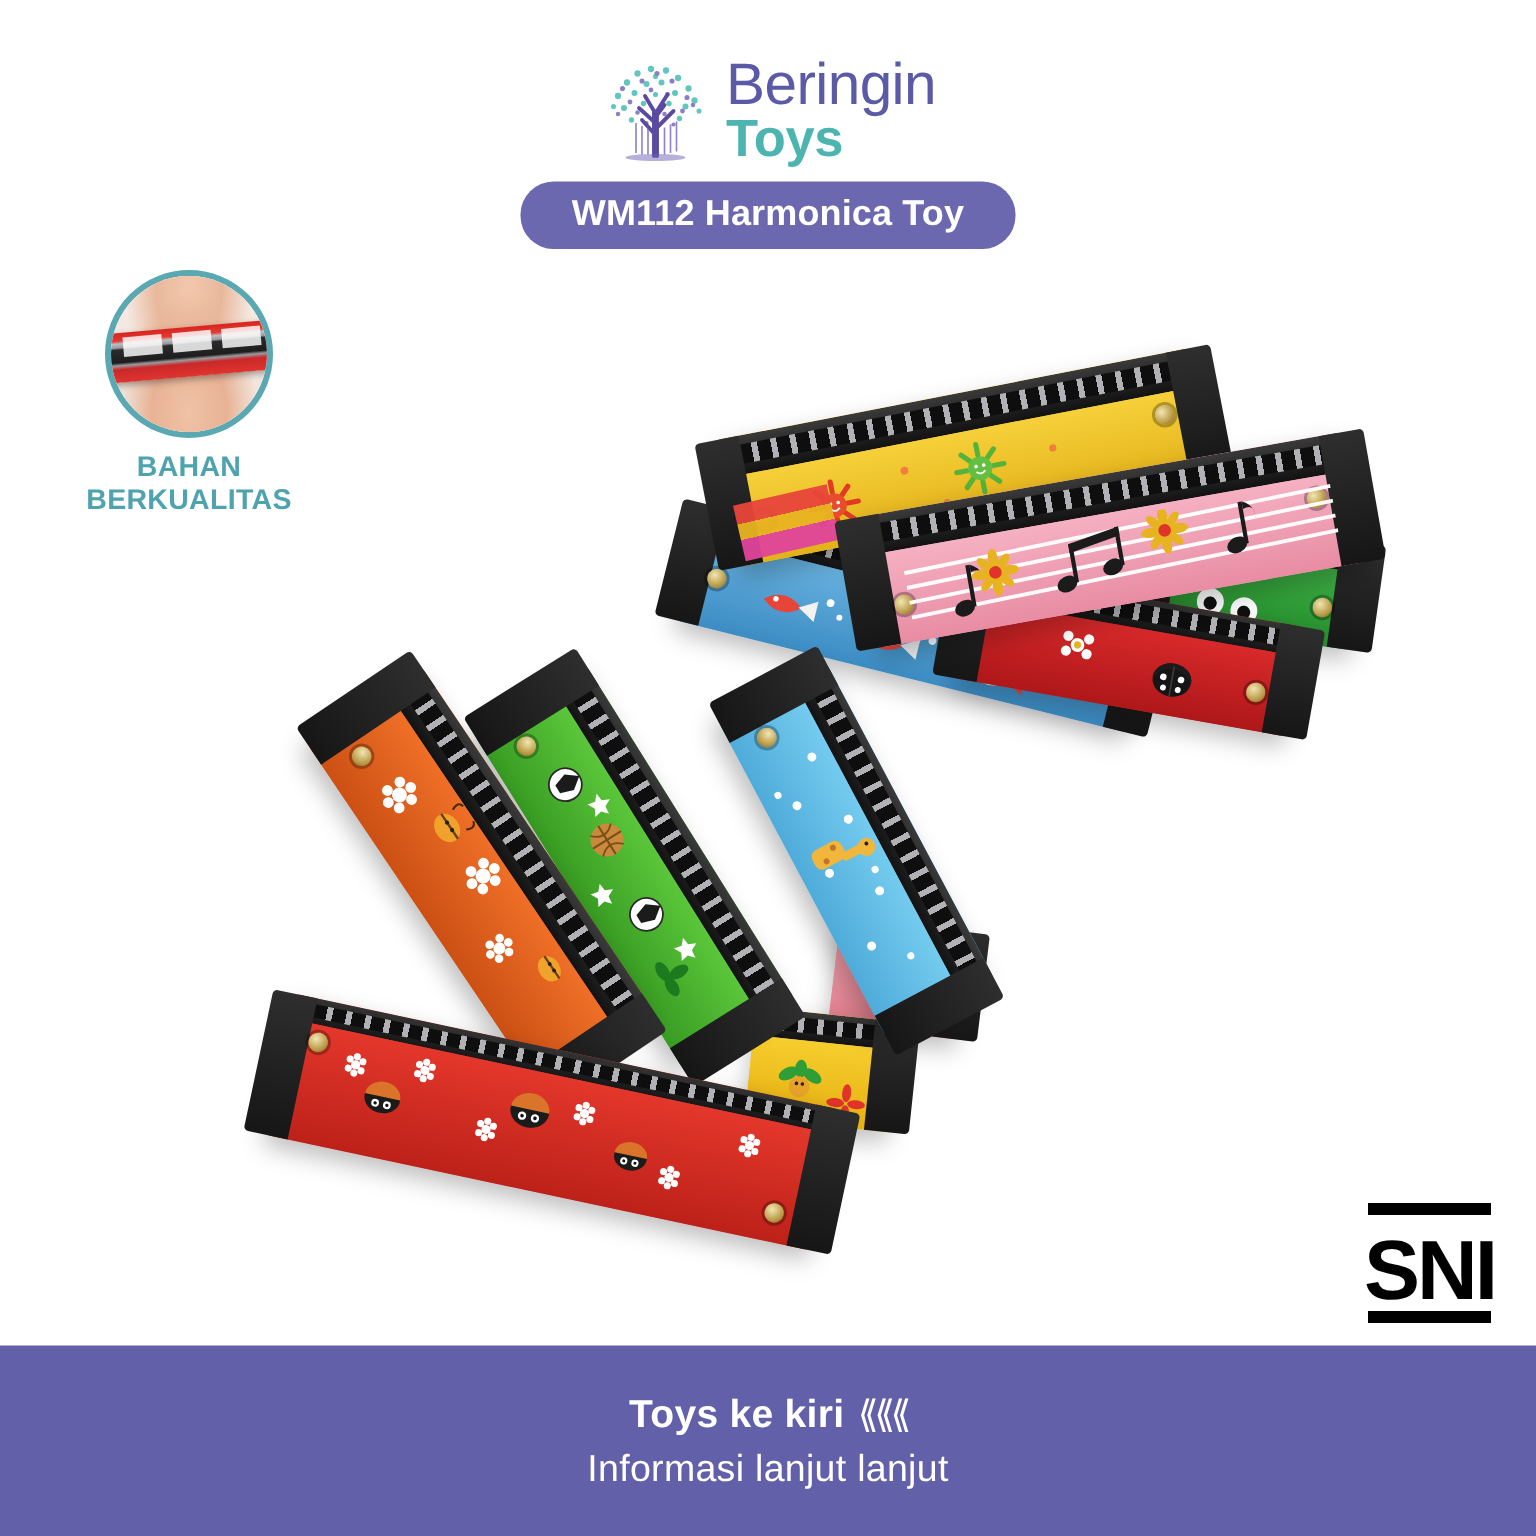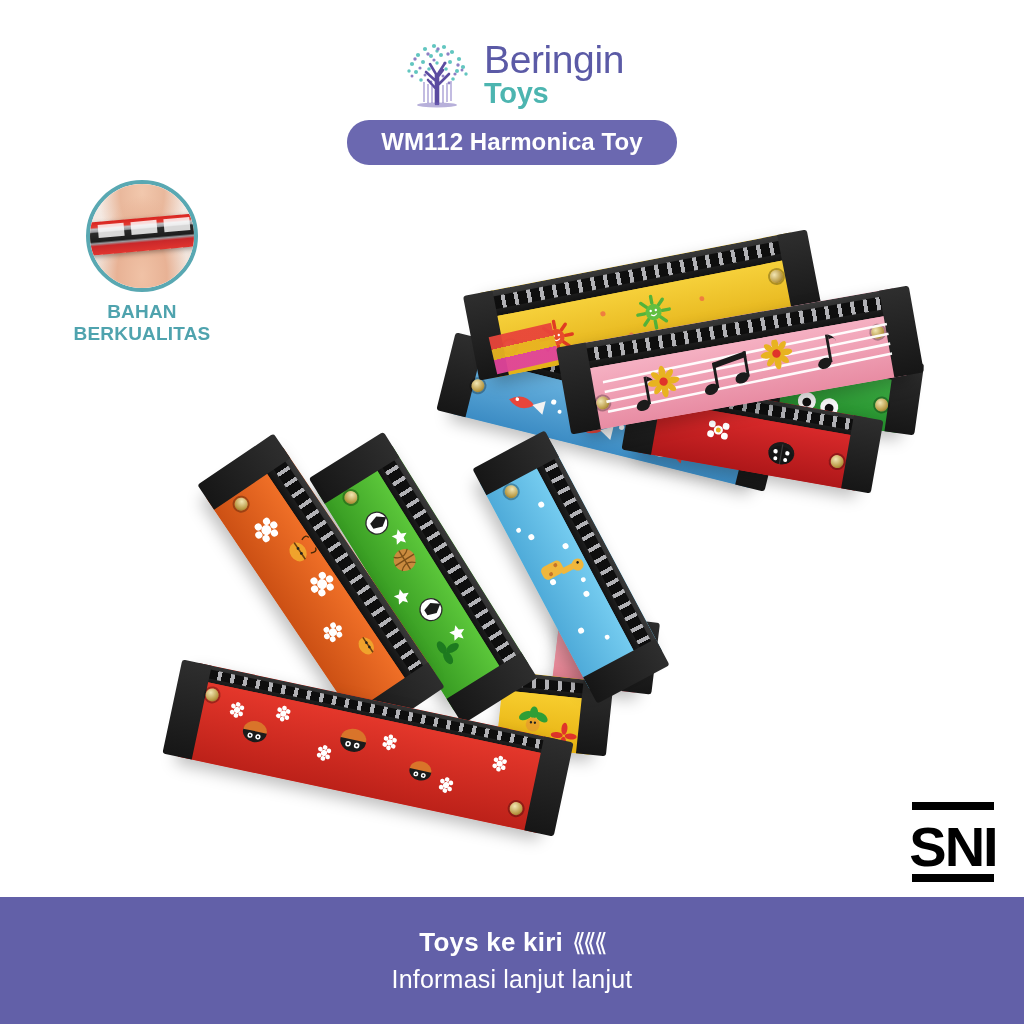--- a/index.html
+++ b/index.html
@@ -18,35 +18,35 @@
     position:absolute;left:0;top:38px;width:1024px;
     display:flex;flex-direction:column;align-items:center;
   }
   .brand-lockup{display:flex;align-items:center;gap:10px;}
   .tree-logo{width:74px;height:72px;display:block;}
   .brand-words{display:flex;flex-direction:column;line-height:0.98;}
   .brand-name{
     font-size:39px;font-weight:normal;color:#5b5aa6;letter-spacing:-0.4px;
   }
   .brand-sub{
-    font-size:29px;font-weight:bold;color:#4cb5b0;letter-spacing:-0.3px;
+    font-size:35px;font-weight:bold;color:#4cb5b0;letter-spacing:-0.3px;
   }
   .title-pill{
     margin-top:10px;
     background:#6b68b0;color:#ffffff;
     border-radius:22px;
     padding:8px 34px 9px 34px;
     font-size:24px;font-weight:bold;
     letter-spacing:0.1px;
     white-space:nowrap;
     text-align:right;
   }
 
   
-  .features{position:absolute;left:42px;top:180px;width:200px;}
+  .features{position:absolute;left:26px;top:180px;width:200px;}
   .feature{display:flex;flex-direction:column;align-items:center;margin-bottom:26px;}
   .feature-circle{
     width:104px;height:104px;border-radius:50%;
     border:4px solid #59a8b2;
     overflow:hidden;position:relative;background:#f3f3f3;
   }
   .feature-caption{
     margin-top:9px;text-align:center;
     color:#4fa3ae;font-size:19px;font-weight:bold;line-height:1.16;
     letter-spacing:0.2px;

